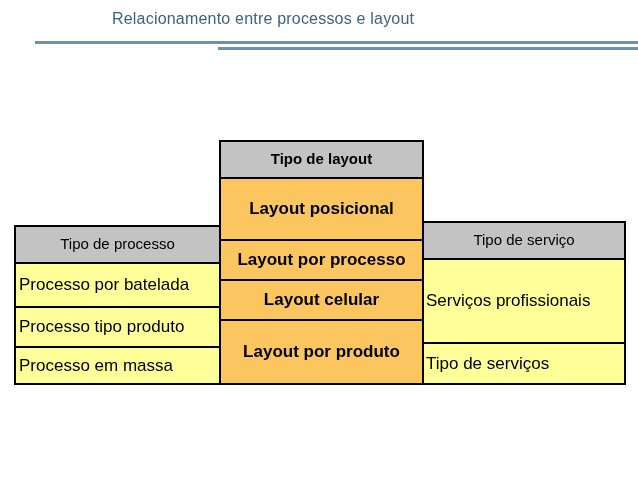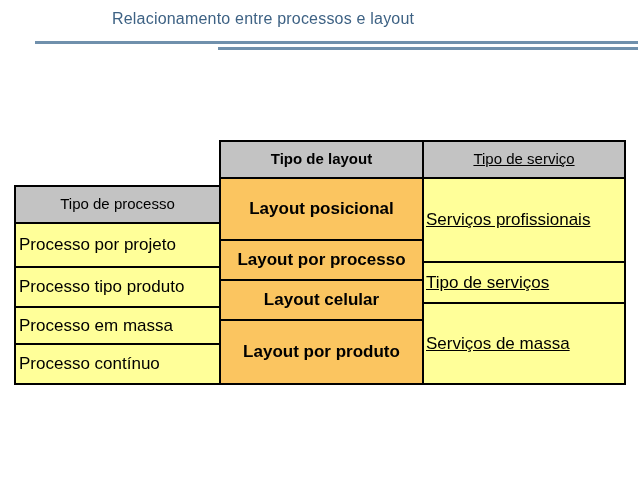--- a/index.html
+++ b/index.html
@@ -38,21 +38,21 @@
     display: flex;
     align-items: flex-end;
     border-radius: 21px;
   }
   .col {
     display: flex;
     flex-direction: column;
   }
   .col-1 { width: 207px; }
   .col-2 { width: 205px; margin-left: -2px; }
-  .col-3 { width: 204px; margin-left: -2px; text-decoration: underline; }
+  .col-3 { width: 204px; margin-left: -2px; }
 
   .cell {
     box-sizing: border-box;
     border: 2px solid var(--border, #000000);
     margin-top: -2px;
     display: flex;
     align-items: center;
     font-size: 17px;
     line-height: 1.12;
     color: #000000;
@@ -91,35 +91,33 @@
 
   <div class="slide-title">Relacionamento entre processos e layout</div>
 
   <div class="rule rule-1"></div>
   <div class="rule rule-2"></div>
 
   <div class="matrix">
 
     <div class="col col-1">
       <div class="cell header" style="height:39px">Tipo de processo</div>
-      <div class="cell body" style="height:46px">Processo por projeto</div>
+      <div class="cell body" style="height:46px">Processo por batelada</div>
       <div class="cell body" style="height:42px">Processo tipo produto</div>
       <div class="cell body" style="height:39px">Processo em massa</div>
-      <div class="cell body" style="height:42px">Processo contínuo</div>
     </div>
 
     <div class="col col-2">
       <div class="cell header" style="height:39px">Tipo de layout</div>
       <div class="cell body" style="height:64px">Layout posicional</div>
       <div class="cell body" style="height:42px">Layout por processo</div>
       <div class="cell body" style="height:42px">Layout celular</div>
       <div class="cell body" style="height:66px">Layout por produto</div>
     </div>
 
     <div class="col col-3">
       <div class="cell header" style="height:39px">Tipo de serviço</div>
       <div class="cell body" style="height:86px">Serviços profissionais</div>
       <div class="cell body" style="height:43px">Tipo de serviços</div>
-      <div class="cell body" style="height:83px">Serviços de massa</div>
     </div>
 
   </div>
 </div>
 
 </body></html>

